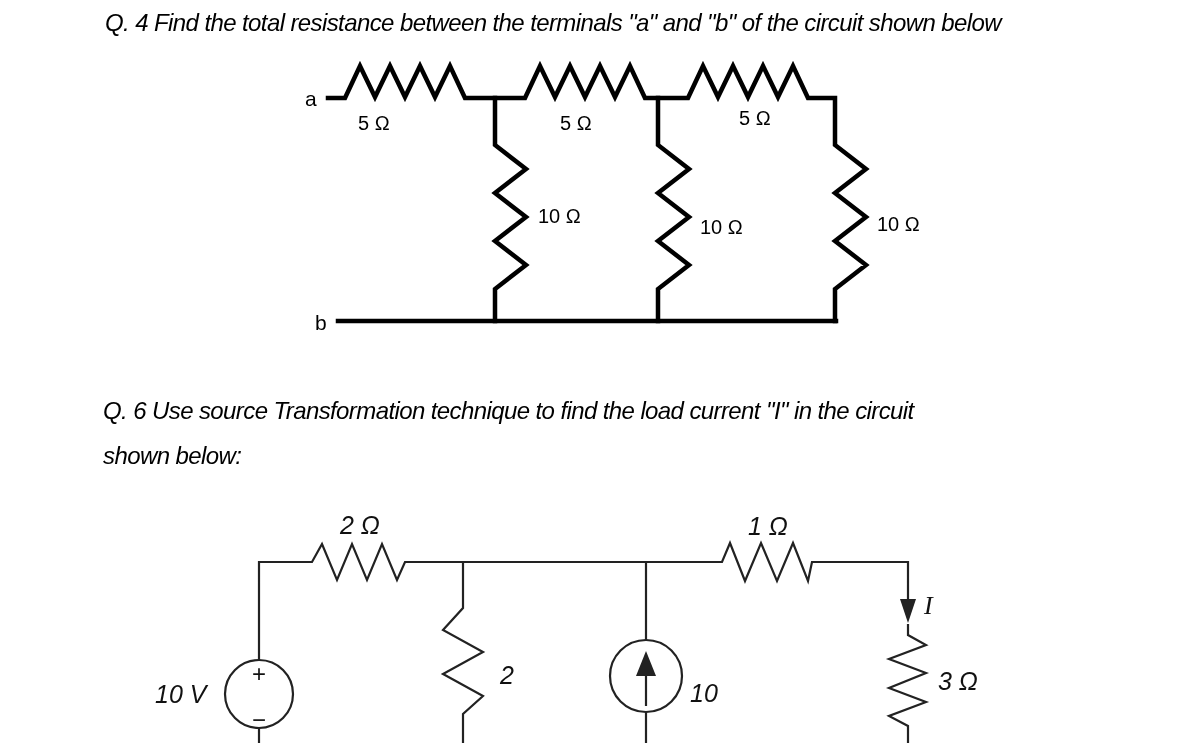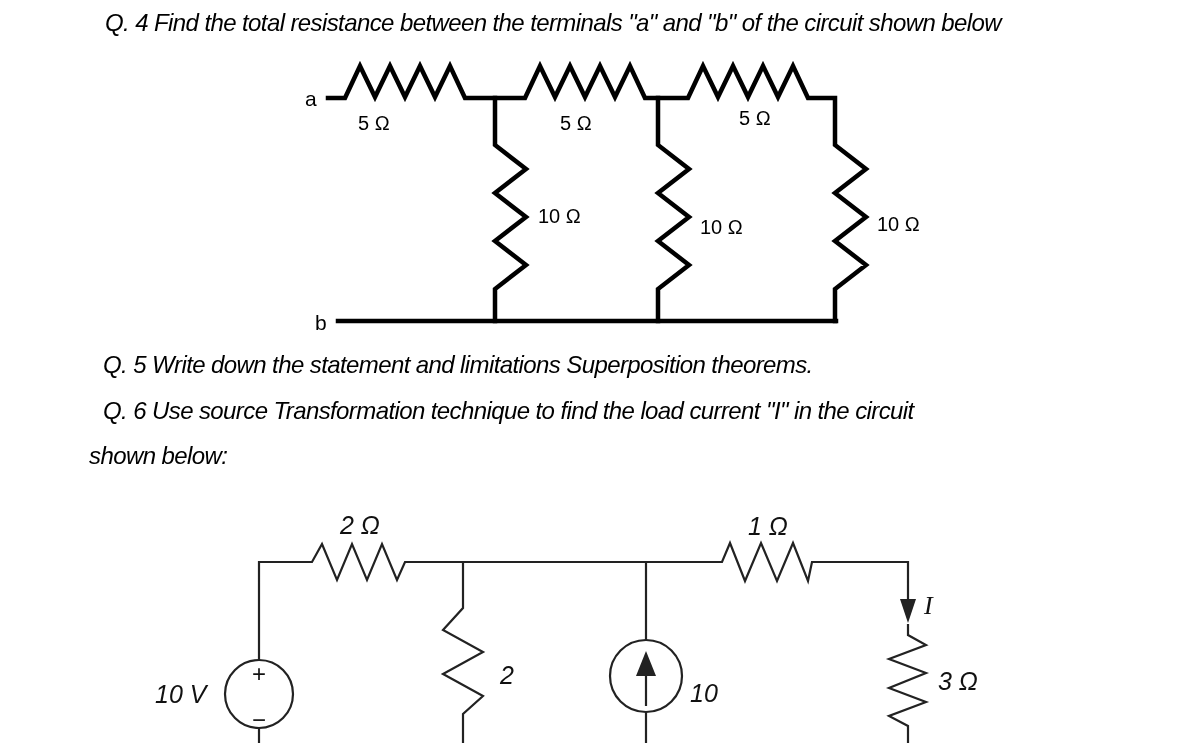--- a/index.html
+++ b/index.html
@@ -28,23 +28,22 @@
   text.c2{font:italic 25px "Liberation Sans",sans-serif;fill:#111;}
   text.c2serif{font:italic 26px "Liberation Serif",serif;fill:#111;}
   text.sign{font:24px "Liberation Sans",sans-serif;fill:#111;}
 </style>
 </head>
 <body>
 
 <div class="page">
 
   <div class="qtext" style="left:105px;top:11px;">Q. 4 Find the total resistance between the terminals "a" and "b" of the circuit shown below</div>
-  <div class="qtext" style="left:103px;top:353px;">Q. 5 Write down the statement and limitations Superposition theorems.</div>
   <div class="qtext" style="left:103px;top:399px;font-style:italic;">Q. 6 Use source Transformation technique to find the load current "I" in the circuit</div>
-  <div class="qtext" style="left:89px;top:444px;">shown below:</div>
+  <div class="qtext" style="left:103px;top:444px;">shown below:</div>
 
   <svg class="circuits" width="1200" height="743" viewBox="0 0 1200 743">
 
     <g>
 
       <path class="c1wire" d="
         M328,98 H345
         L360,66 L375,97 L390,66 L405,97 L420,66 L435,97 L450,66 L465,98
         H525
         L540,66 L555,97 L570,66 L585,97 L600,66 L615,97 L630,66 L645,98

